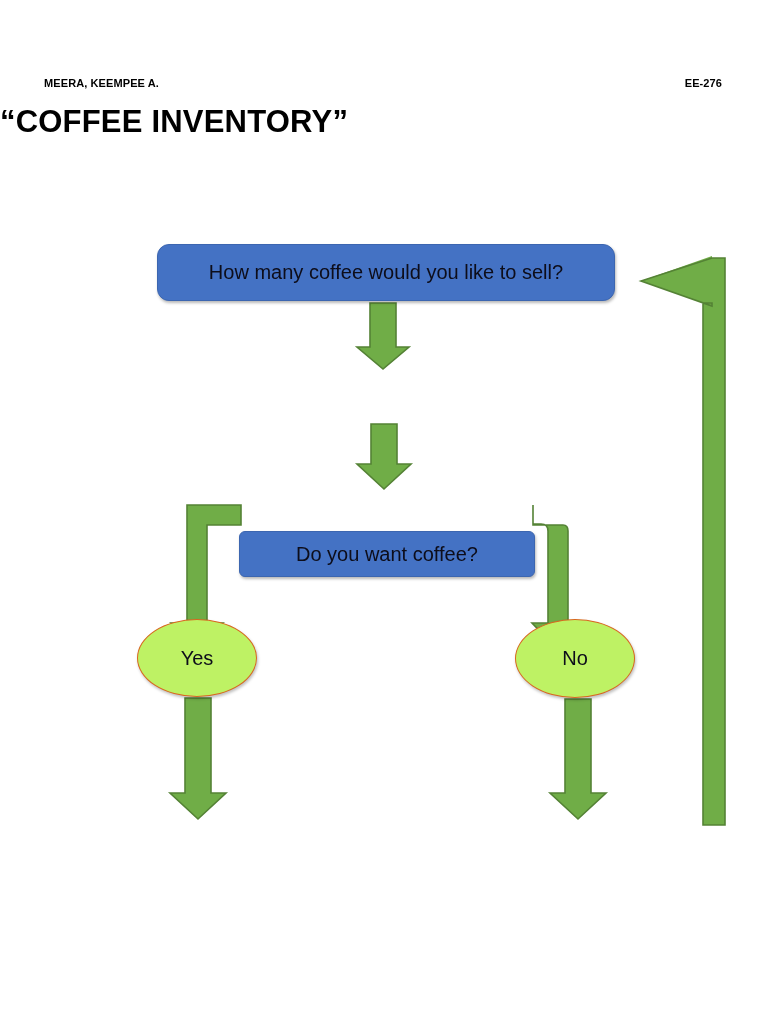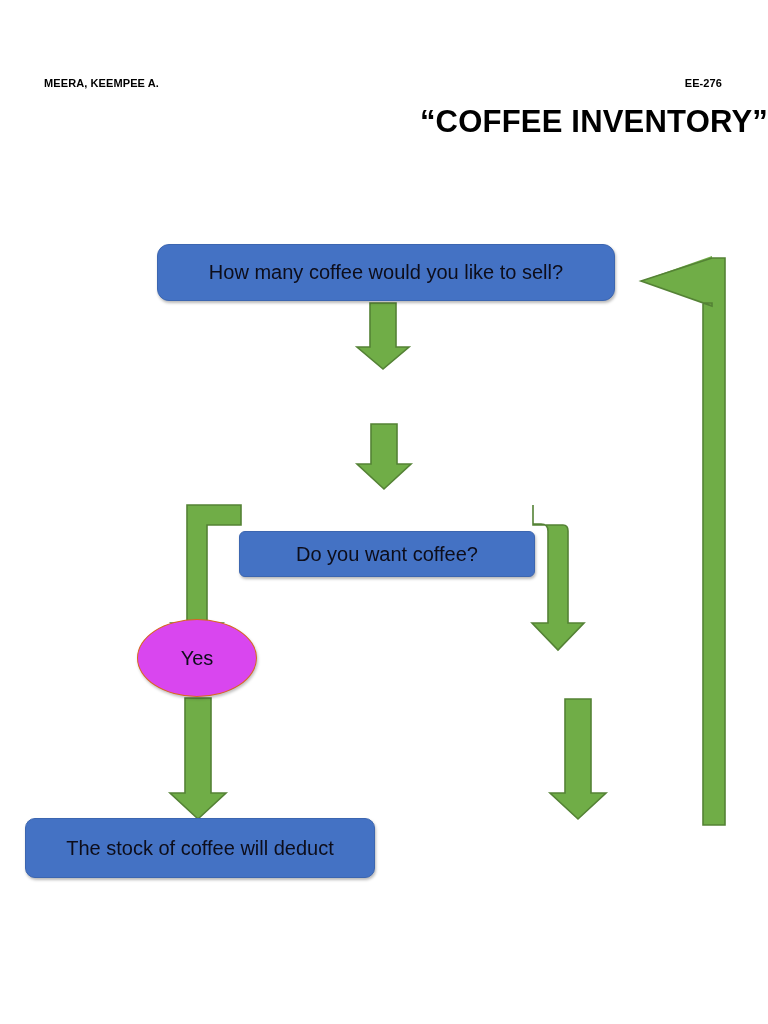--- a/index.html
+++ b/index.html
@@ -37,21 +37,21 @@
     line-height: 1;
   }
   .hdr-name   { left: 44px;  top: 78px; }
   .hdr-course { right: 46px; top: 78px; }
 
   .doc-title {
     position: absolute;
     left: 0;
     top: 105px;
     width: 768px;
-    text-align: right;
+    text-align: left;
     font-family: "Liberation Sans", sans-serif;
     font-weight: bold;
     font-size: 31px;
     color: #000000;
     letter-spacing: 0.2px;
     line-height: 1.1;
     white-space: nowrap;
   }
 
   
@@ -83,21 +83,21 @@
     white-space: nowrap;
   }
   .box {
     background: #4472C4;
     border: 1px solid #3c66b0;
     border-radius: 10px;
     font-size: 20px;
     box-shadow: 1px 2px 3px rgba(0,0,0,0.28);
   }
   .ellipse {
-    background: #d946ef;
+    background: #bef264;
     border: 1px solid #d9671f;
     border-radius: 50%;
     font-size: 20px;
     box-shadow: 1px 2px 3px rgba(0,0,0,0.25);
   }
 
   
   #node-question   { left: 157px; top: 244px; width: 458px; height: 57px; border-radius: 12px; }
   #node-available  { left: 268px; top: 371px; width: 232px; height: 50px; }
   #node-decision   { left: 239px; top: 491px; width: 296px; height: 46px; border-radius: 6px; margin-top: 40px; }
@@ -161,18 +161,18 @@
 
     </svg>
 
     <div class="node box" id="node-question">How many coffee would you like to sell?</div>
 
 
     <div class="node box" id="node-decision">Do you want coffee?</div>
 
     <div class="node ellipse" id="node-yes">Yes</div>
 
+    <div class="node ellipse" id="node-no">No</div>
 
-    <div class="node box" id="node-deduct">The stock of coffee will deduct</div>
 
 
   </div>
 </div>
 
 </body></html>

